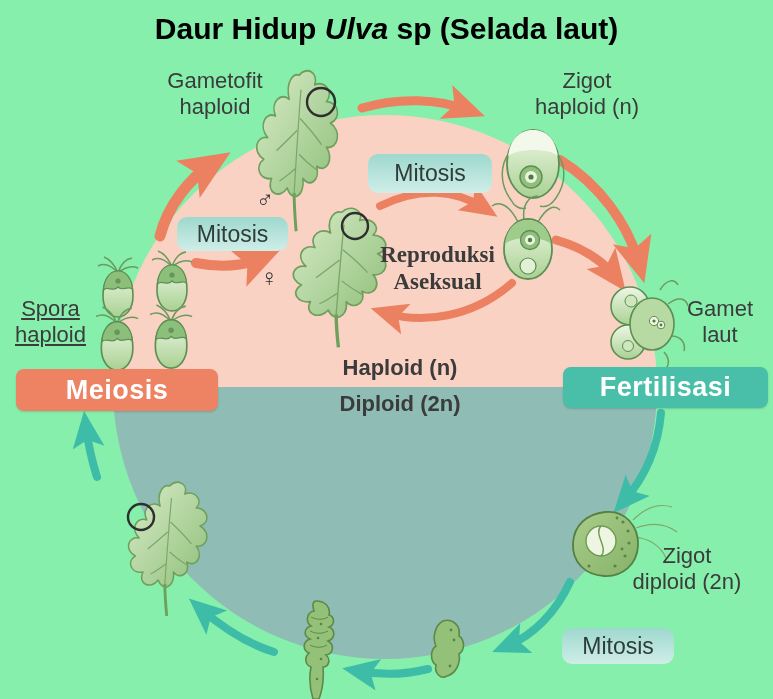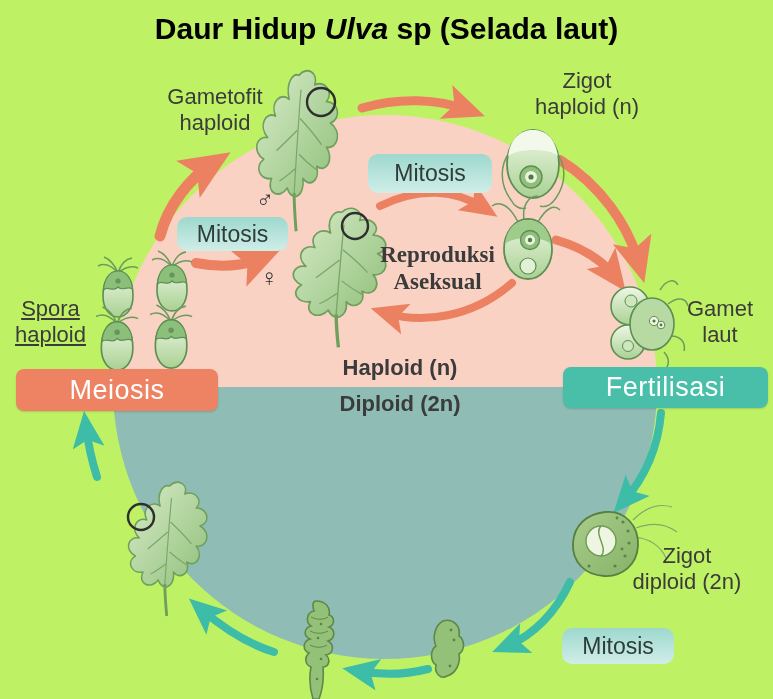--- a/index.html
+++ b/index.html
@@ -1,40 +1,40 @@
 <!DOCTYPE html>
 <html><head>
 <meta charset="utf-8">
 <style>
   html,body{margin:0;padding:0;background:#fff;}
-  .canvas{position:relative;width:773px;height:699px;background:#bef264;overflow:hidden;
+  .canvas{position:relative;width:773px;height:699px;background:#86efac;overflow:hidden;
           font-family:"Liberation Sans",sans-serif;}
   .title{position:absolute;top:12px;left:0;width:100%;margin:0;text-align:center;
          font-size:30px;font-weight:bold;color:#000;}
   .title em{font-style:italic;}
   .cycle-circle{position:absolute;left:113px;top:115px;width:544px;height:544px;border-radius:50%;
         background:linear-gradient(180deg,#fad2c3 0%,#fad2c3 50%,#8fbcb4 50%,#8fbcb4 100%);}
   .overlay{position:absolute;left:0;top:0;}
   .label{position:absolute;color:#3b3b3b;font-size:22px;line-height:1.18;text-align:center;
          white-space:pre-line;font-weight:500;}
   .label.bold{font-weight:700;}
   .box{position:absolute;display:flex;align-items:center;justify-content:center;border-radius:8px;}
-  .box.big{color:#fff;font-size:27px;font-weight:400;letter-spacing:.5px;
+  .box.big{color:#fff;font-size:27px;font-weight:700;letter-spacing:.5px;
            box-shadow:0 1px 2px rgba(0,0,0,.15);}
   .meiosis{background:#ee8363;}
   .fertilisasi{background:#49bfa9;}
   .mitosis{background:linear-gradient(180deg,#9ed8cd,#cfeee8);color:#2f3c3a;font-size:23px;
            font-weight:500;border-radius:10px;}
   .sym{position:absolute;font-size:24px;color:#2f2f2f;font-weight:600;}
   #box-meiosis{left:16px;top:369px;width:202px;height:42px;}
   #box-fertilisasi{left:563px;top:367px;width:205px;height:41px;}
   #box-mitosis-top{left:368px;top:154px;width:124px;height:39px;}
   #box-mitosis-left{left:177px;top:217px;width:111px;height:34px;}
   #box-mitosis-bottom{left:562px;top:628px;width:112px;height:36px;}
-  #lbl-gametofit{left:150px;top:84px;width:130px;}
+  #lbl-gametofit{left:150px;top:68px;width:130px;}
   #lbl-zigot-h{left:512px;top:68px;width:150px;}
   #lbl-spora{left:3px;top:296px;width:95px;text-decoration:underline;}
   #lbl-gamet-fusi{left:675px;top:296px;width:90px;}
   #lbl-zigot-d{left:612px;top:543px;width:150px;}
   #lbl-sporofit{left:33px;top:584px;width:130px;}
   #lbl-reproduksi{left:355px;top:241px;width:165px;font-size:23px;font-family:Liberation Serif, serif;}
   #lbl-haploid{left:325px;top:355px;width:150px;}
   #lbl-diploid{left:325px;top:391px;width:150px;}
   #sym-male{left:256px;top:185px;}
   #sym-female{left:260px;top:264px;}

